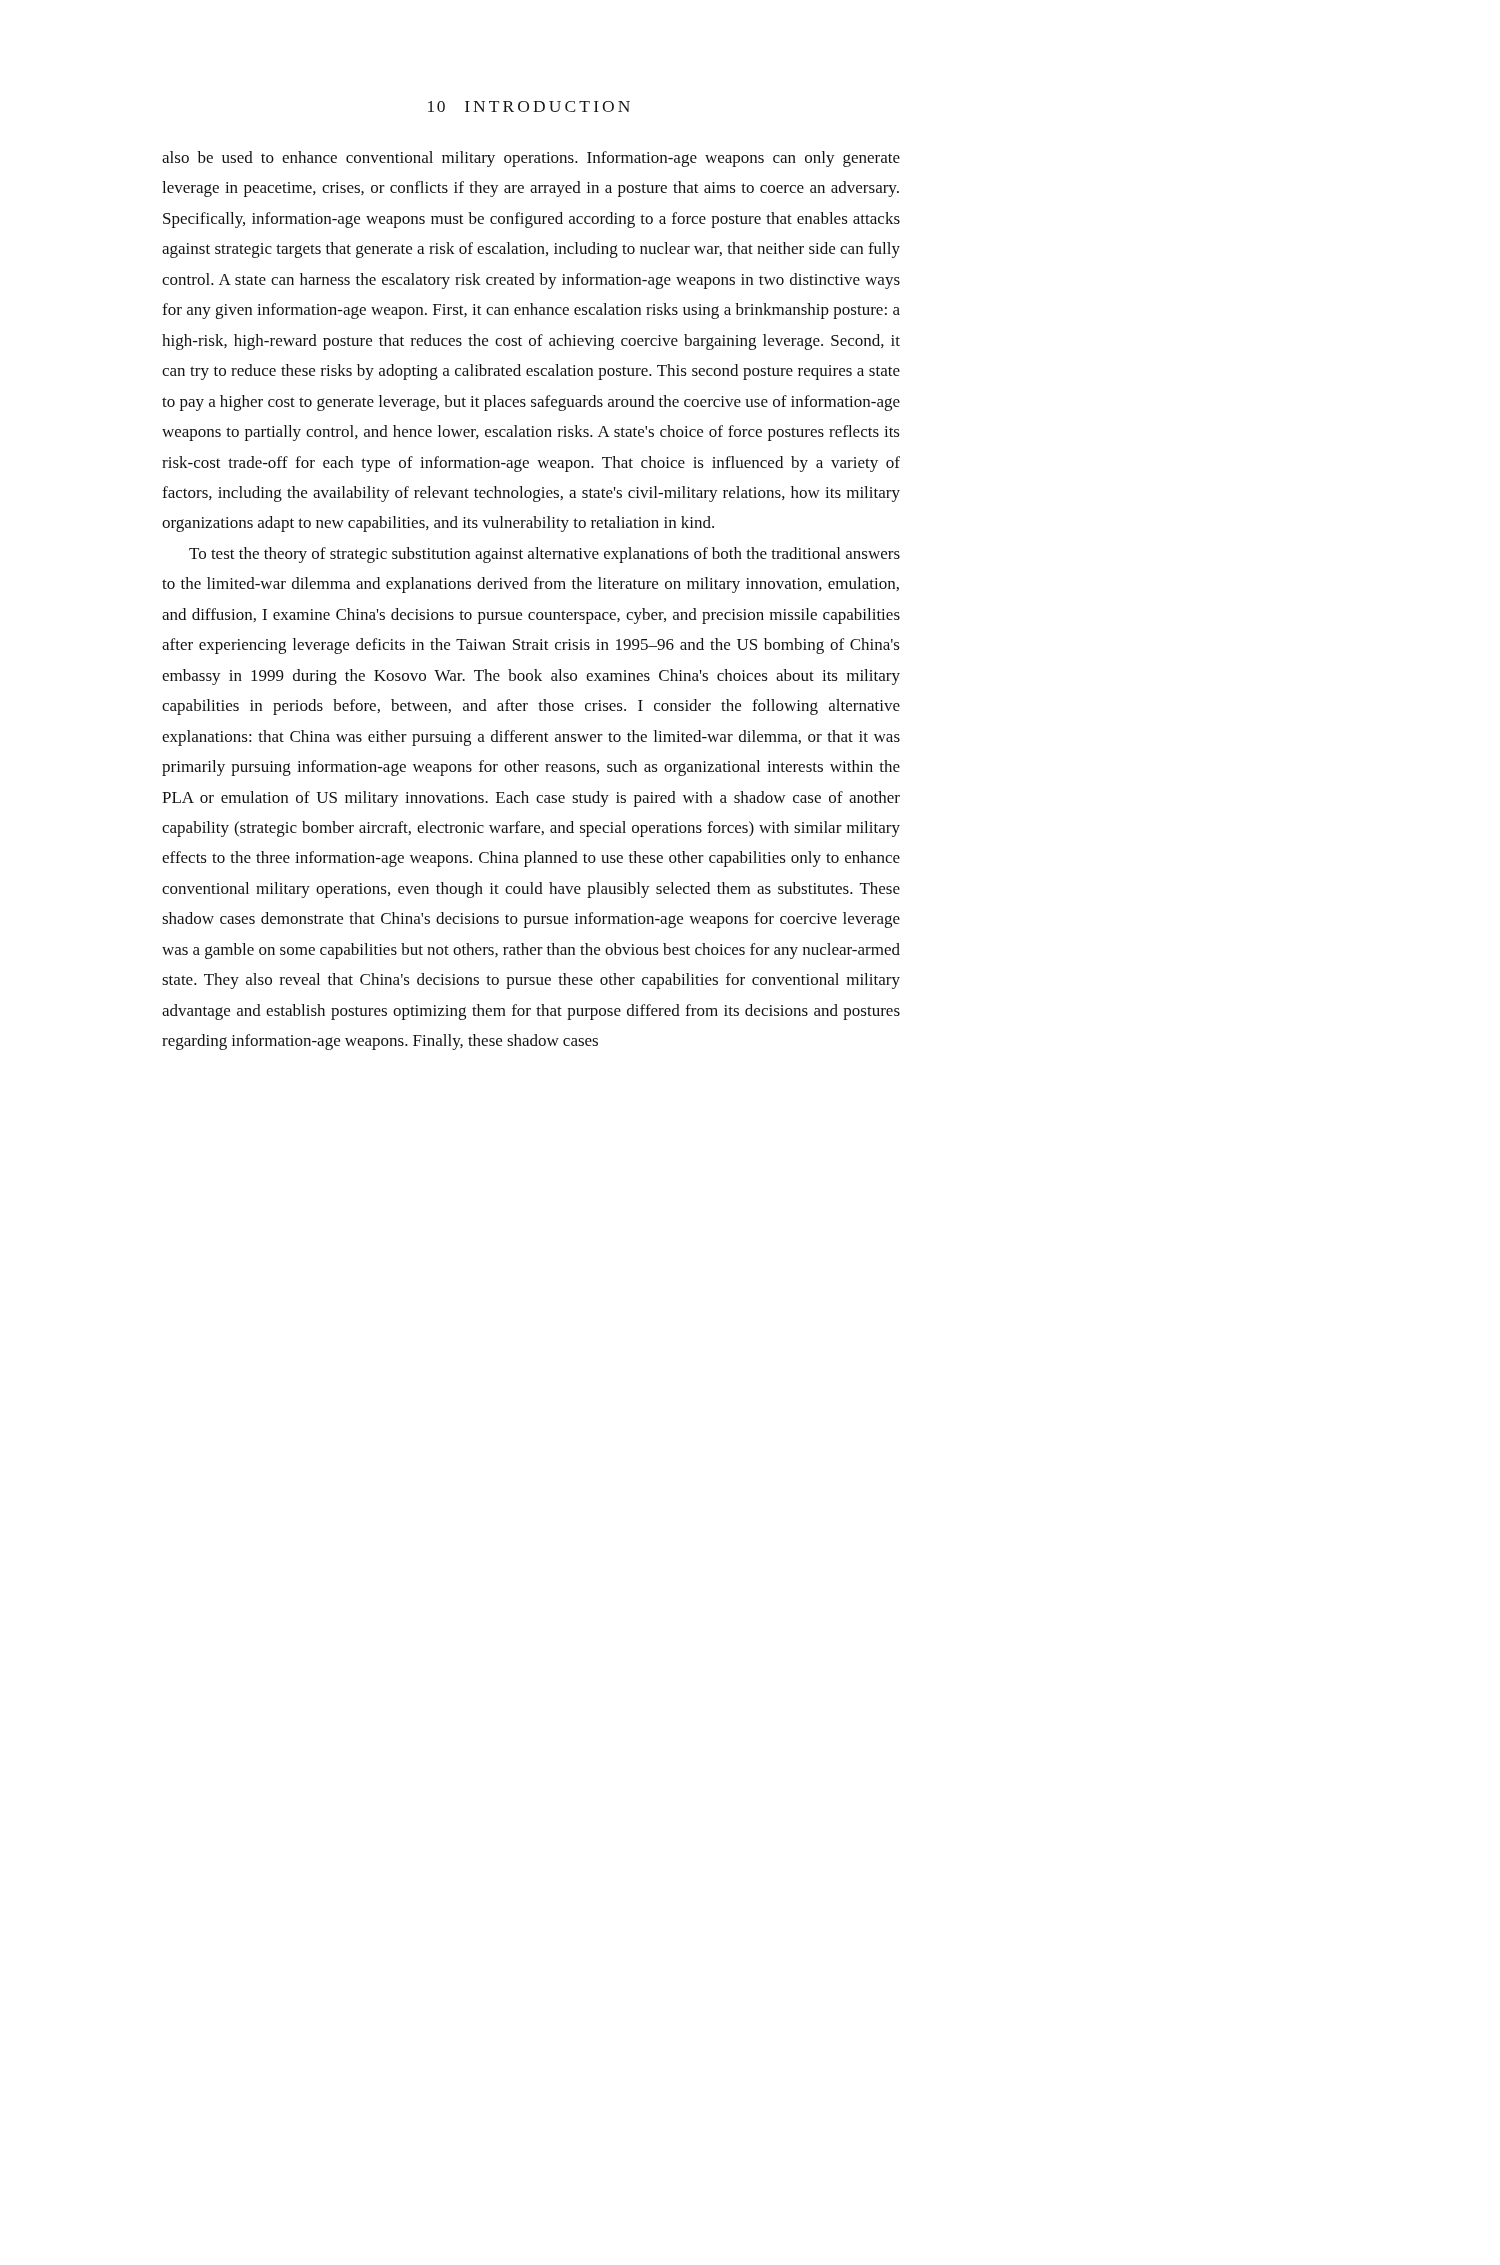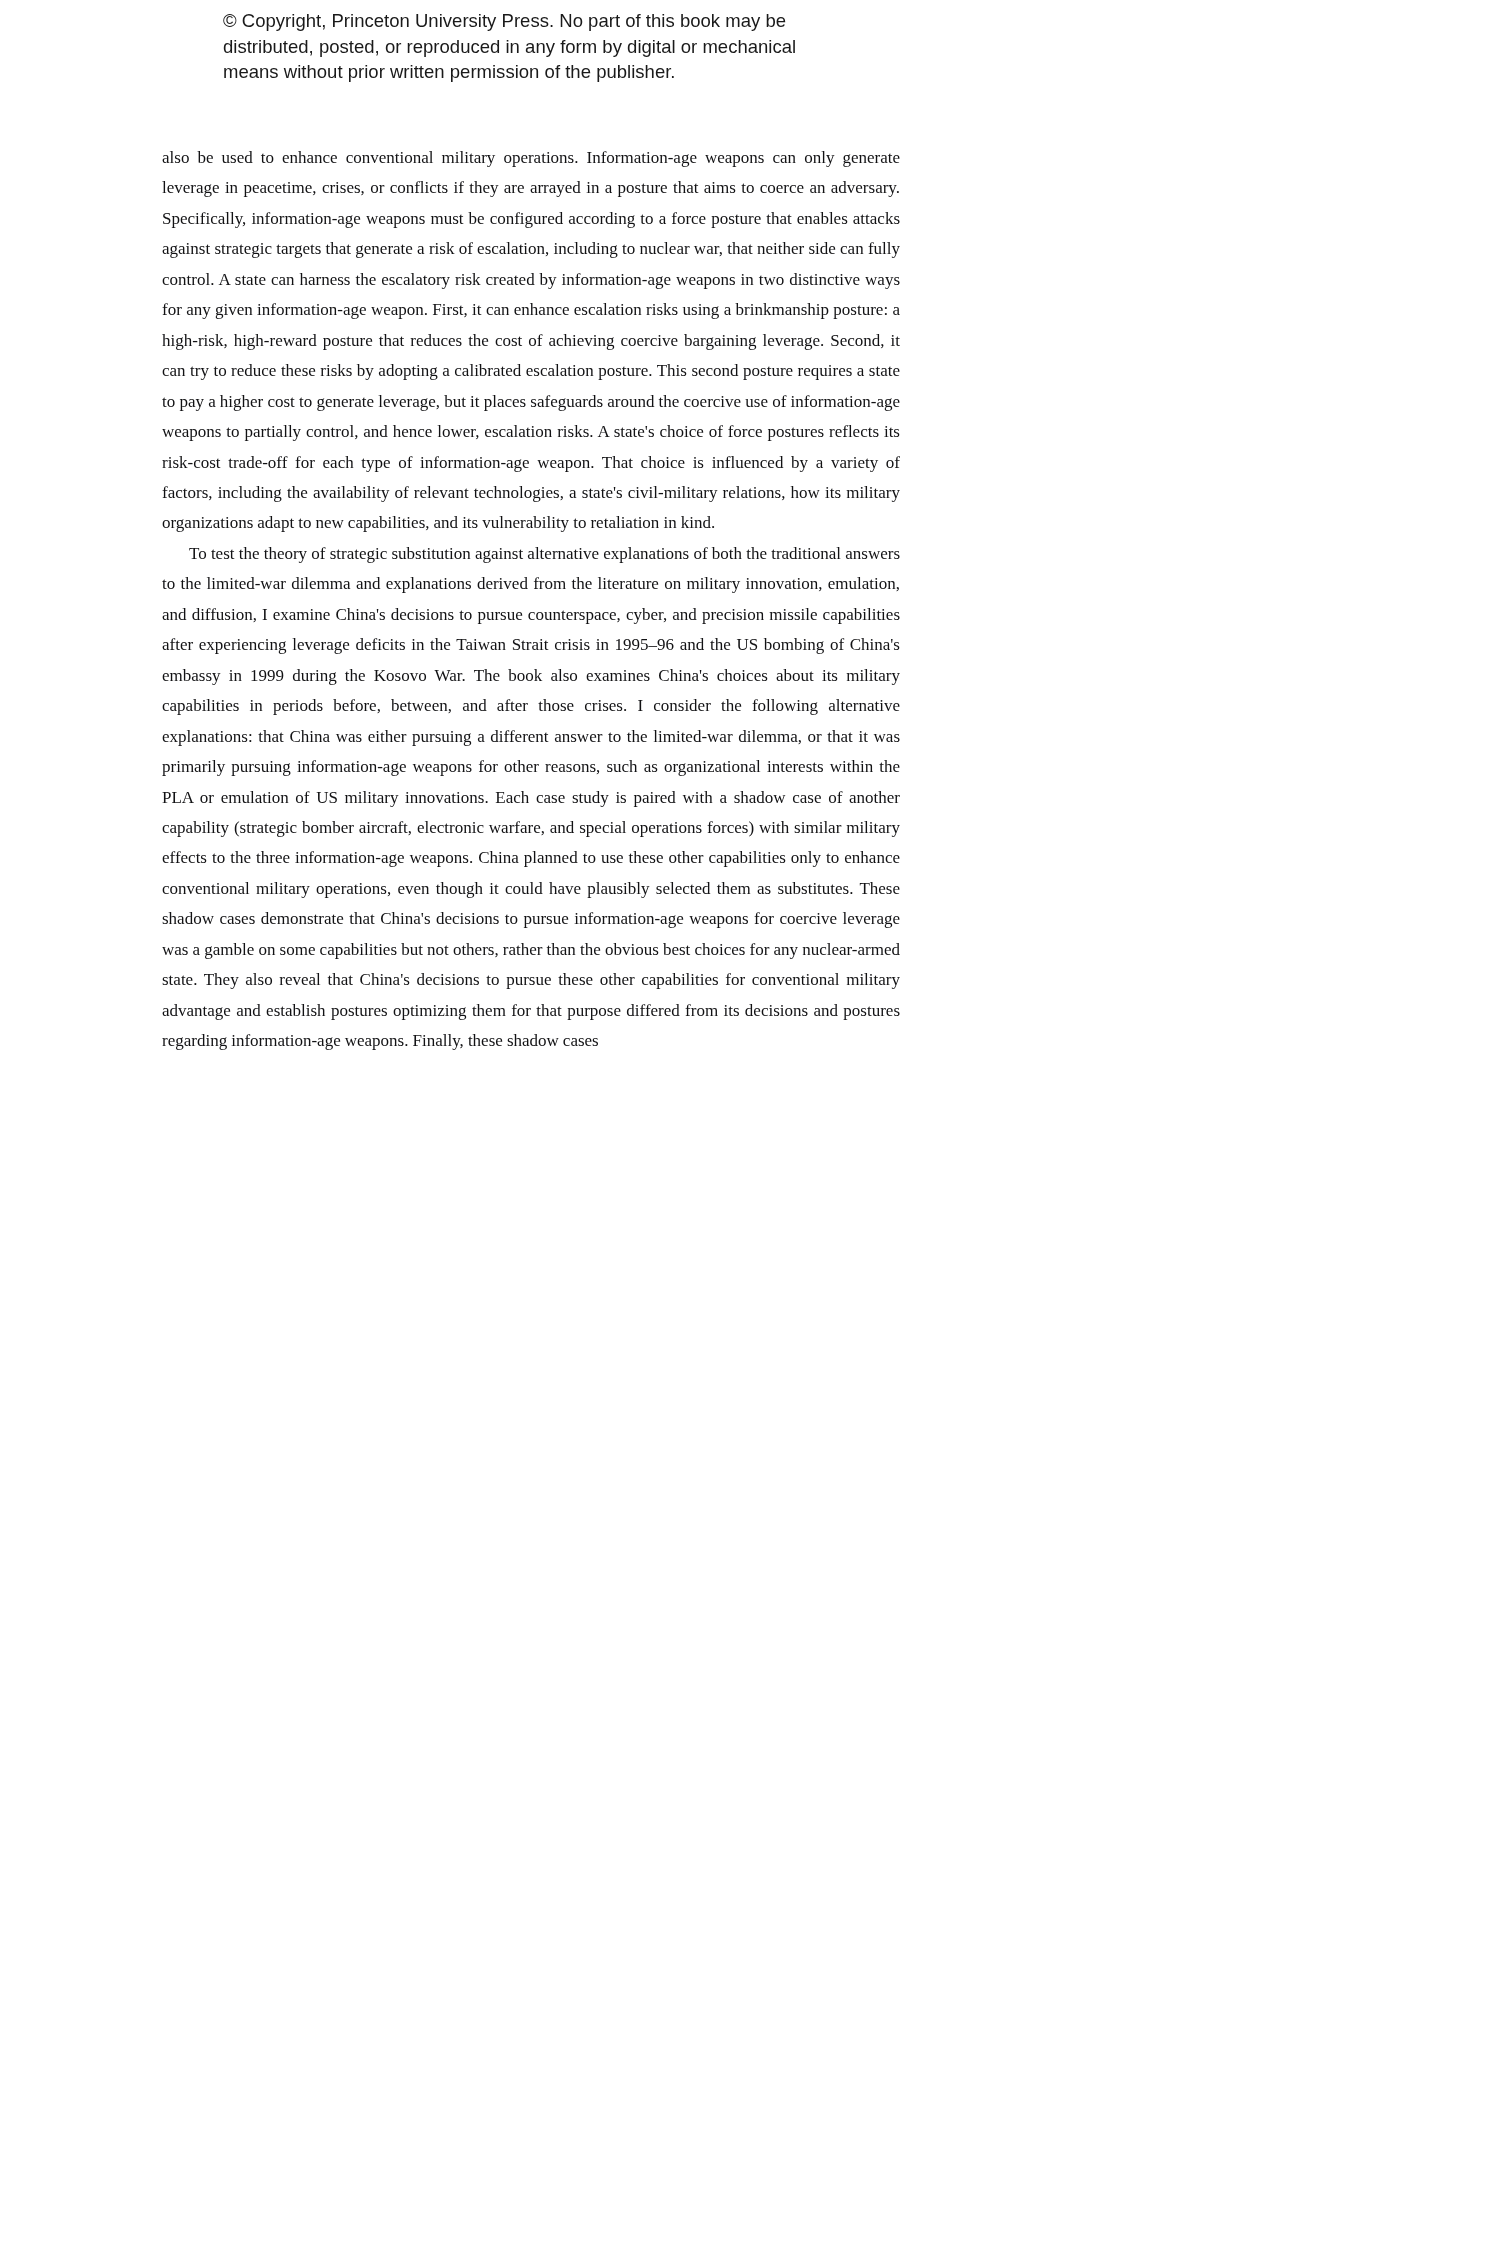--- a/index.html
+++ b/index.html
@@ -97,22 +97,24 @@
     font-size: 20px;
     color: #1a1a1a;
     letter-spacing: 0.3px;
   }
 </style>
 </head>
 <body>
 
 <div class="page">
 
-  <div class="copyright-notice">© Copyright, Princeton University Press. No part of this book may be distributed, posted, or reproduced in any form by digital or mechanical means without prior written permission of the publisher.</div>
 
+  <div class="running-head">
+    <span class="folio">10</span><span class="rh-gap"></span><span class="rh-title">INTRODUCTION</span>
+  </div>
 
   <div class="text-block">
     <p class="body-par">also be used to enhance conventional military operations. Information-age weapons can only generate leverage in peacetime, crises, or conflicts if they are arrayed in a posture that aims to coerce an adversary. Specifically, information-age weapons must be configured according to a force posture that enables attacks against strategic targets that generate a risk of escalation, including to nuclear war, that neither side can fully control. A state can harness the escalatory risk created by information-age weapons in two distinctive ways for any given information-age weapon. First, it can enhance escalation risks using a brinkmanship posture: a high-risk, high-reward posture that reduces the cost of achieving coercive bargaining leverage. Second, it can try to reduce these risks by adopting a calibrated escalation posture. This second posture requires a state to pay a higher cost to generate leverage, but it places safeguards around the coercive use of information-age weapons to partially control, and hence lower, escalation risks. A state's choice of force postures reflects its risk-cost trade-off for each type of information-age weapon. That choice is influenced by a variety of factors, including the availability of relevant technologies, a state's civil-military relations, how its military organizations adapt to new capabilities, and its vulnerability to retaliation in kind.</p>
     <p class="body-par indented">To test the theory of strategic substitution against alternative explanations of both the traditional answers to the limited-war dilemma and explanations derived from the literature on military innovation, emulation, and diffusion, I examine China's decisions to pursue counterspace, cyber, and precision missile capabilities after experiencing leverage deficits in the Taiwan Strait crisis in 1995–96 and the US bombing of China's embassy in 1999 during the Kosovo War. The book also examines China's choices about its military capabilities in periods before, between, and after those crises. I consider the following alternative explanations: that China was either pursuing a different answer to the limited-war dilemma, or that it was primarily pursuing information-age weapons for other reasons, such as organizational interests within the PLA or emulation of US military innovations. Each case study is paired with a shadow case of another capability (strategic bomber aircraft, electronic warfare, and special operations forces) with similar military effects to the three information-age weapons. China planned to use these other capabilities only to enhance conventional military operations, even though it could have plausibly selected them as substitutes. These shadow cases demonstrate that China's decisions to pursue information-age weapons for coercive leverage was a gamble on some capabilities but not others, rather than the obvious best choices for any nuclear-armed state. They also reveal that China's decisions to pursue these other capabilities for conventional military advantage and establish postures optimizing them for that purpose differed from its decisions and postures regarding information-age weapons. Finally, these shadow cases</p>
   </div>
 
 
 </div>
 
 </body></html>

